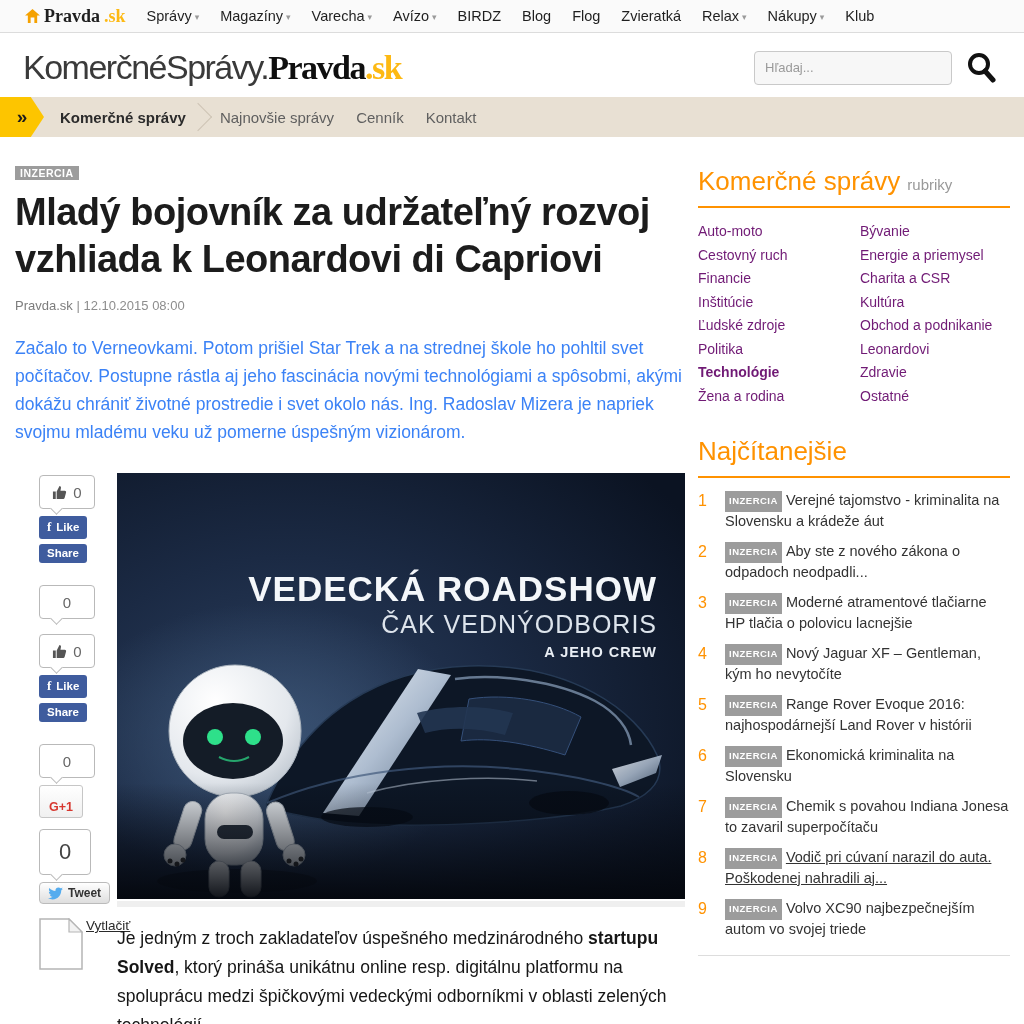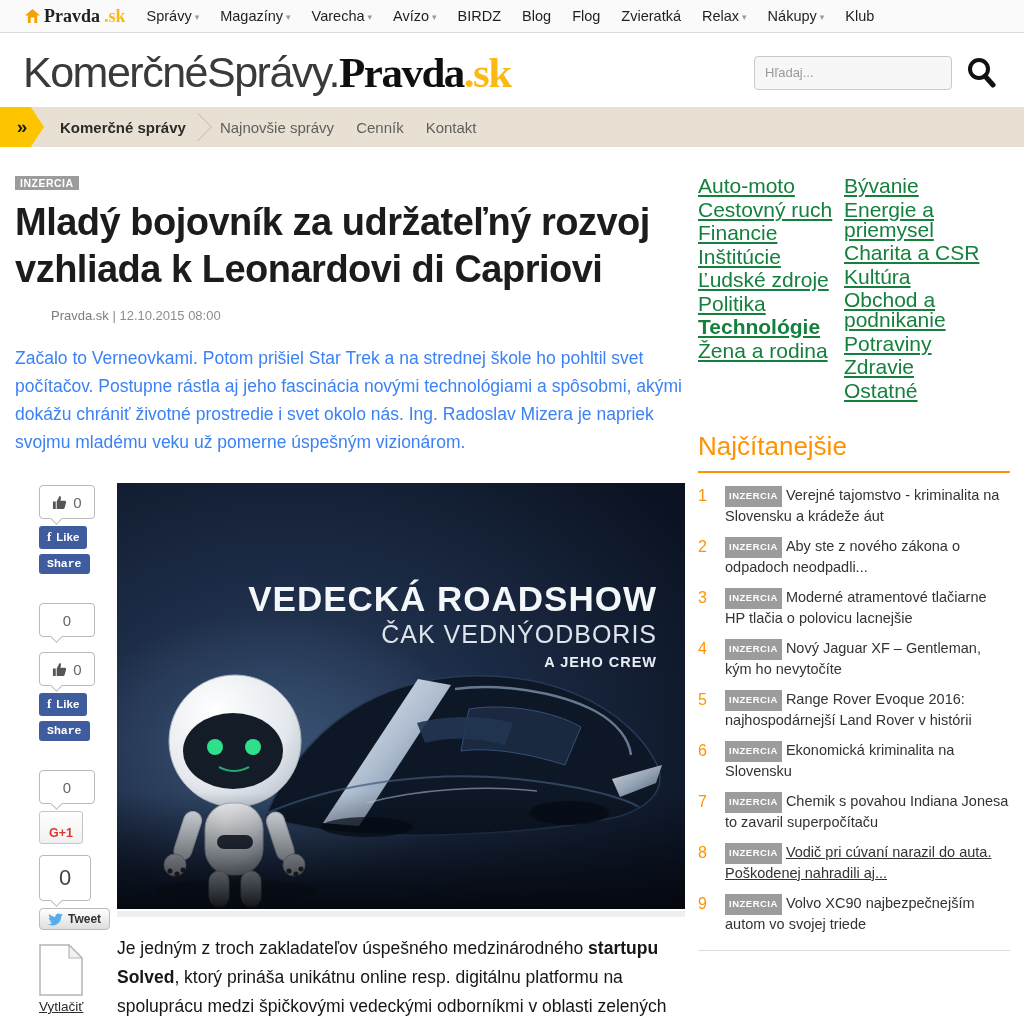--- a/index.html
+++ b/index.html
@@ -11,21 +11,21 @@
             display:flex; align-items:center; padding:0 0 0 25px; gap:21px;
             font-size:14.5px; color:#1f1f1f; }
   .topnav .logo { display:flex; align-items:center; gap:4px;
             font-family:"Liberation Serif", serif; font-weight:bold; font-size:18px; cursor:pointer; }
   .logo-tld { color:#fdb913; }
   .nav-item { display:flex; align-items:center; gap:3px; cursor:pointer; white-space:nowrap; }
   .caret::after { content:"▾"; font-size:9px; color:#9a9a9a; position:relative; top:-1px; }
 
   
   .masthead { display:flex; align-items:center; justify-content:space-between; padding:15px 28px 10px 23px; }
-  .site-title { font-size:43px; letter-spacing:-1.5px; color:#3a3a3a; cursor:pointer; }
+  .site-title { font-size:34px; letter-spacing:-1.5px; color:#3a3a3a; cursor:pointer; }
   .site-title .name { font-family:"Liberation Serif", serif; font-weight:bold; color:#0f0f0f; }
   .site-title .tld  { font-family:"Liberation Serif", serif; font-weight:bold; color:#fdb913; }
   .search { display:flex; align-items:center; gap:14px; }
   .search input { width:198px; height:34px; border:1px solid #c9c9c9; border-radius:4px;
                   background:#f7f7f7; padding:0 10px; font-size:13px; color:#555;
                   font-family:"Liberation Sans", sans-serif; }
   .search input::placeholder { color:#9a9a9a; }
 
   
   .crumbs { height:40px; background:#e8e0d3; display:flex; align-items:center;
@@ -43,65 +43,65 @@
   
   .content { display:flex; padding:26px 14px 0 15px; }
   .main-col { width:670px; }
   .sidebar  { width:312px; margin-left:13px; padding-top:3px; }
 
   .badge { display:inline-block; background:#9c9c9c; color:#fff; font-size:10.5px;
            font-weight:bold; padding:1px 5px; letter-spacing:.5px; }
   h1 { font-size:38px; line-height:47px; color:#1c1c1c; letter-spacing:-.5px;
        margin:8px 0 15px; padding-right:30px; }
   .byline { font-size:13px; color:#8d8d8d; margin-bottom:21px; }
-  .byline .src { color:#7c7c7c;margin-left:36px; }
+  .byline .src { color:#7c7c7c; }
   .lead { font-size:17.5px; line-height:28px; color:#3b82f6; margin-bottom:27px; padding-right:2px; }
 
   .article-row { display:flex; }
   .share-col { width:102px; padding:2px 0 0 24px; display:flex; flex-direction:column; align-items:flex-start; }
   .article-main { flex:1; }
 
   
   .count-bubble { min-width:56px; height:34px; border:1px solid #b9b9b9; border-radius:4px;
         background:#fff; display:flex; align-items:center; justify-content:center; gap:6px;
         font-size:15px; color:#666; position:relative; margin-bottom:7px; }
   .count-bubble::after { content:""; position:absolute; left:12px; bottom:-5px; width:8px; height:8px;
         background:#fff; border-right:1px solid #b9b9b9; border-bottom:1px solid #b9b9b9; transform:rotate(45deg); }
   .mb-gap { margin-bottom:15px !important; }
   .fb-btn { display:flex; align-items:center; gap:5px; background:#3f5c9e; color:#fff;
         font-size:11.5px; font-weight:bold; border-radius:3px; padding:3px 8px 4px; margin-bottom:5px; cursor:pointer; }
   .fb-f { font-family:"Liberation Serif", serif; font-size:13px; font-weight:bold; }
-  .fb-share { margin-bottom:29px;font-family:Liberation Mono, monospace; }
+  .fb-share { margin-bottom:22px; }
   .gplus-btn { border:1px solid #c6c6c6; border-radius:3px; background:linear-gradient(#fff,#f0f0f0);
         color:#d7372f; font-weight:bold; font-size:12.5px; padding:14px 9px 3px; margin-bottom:11px; cursor:pointer; }
   .big-count { width:52px; height:46px; border:1px solid #b9b9b9; border-radius:4px; background:#fff;
         display:flex; align-items:center; justify-content:center; font-size:22px; color:#444;
         position:relative; margin-bottom:7px; }
   .big-count::after { content:""; position:absolute; left:12px; bottom:-5px; width:8px; height:8px;
         background:#fff; border-right:1px solid #b9b9b9; border-bottom:1px solid #b9b9b9; transform:rotate(45deg); }
   .tweet-btn { display:flex; align-items:center; gap:5px; border:1px solid #bbb; border-radius:4px;
         background:linear-gradient(#fff,#dedede); font-size:12px; font-weight:bold; color:#333;
         padding:3px 8px; margin-bottom:14px; cursor:pointer; }
-  .print-wrap { display:flex; flex-direction:column; gap:3px; }
+  .print-wrap { display:flex; flex-direction:row; gap:3px; }
   .print-label { font-size:13.5px; color:#2a2a2a; text-decoration:underline; cursor:pointer; }
 
   
   .hero { width:568px; height:426px; position:relative; }
   .hero svg { display:block; }
   .hero-strip { height:6px; background:#efefef; margin:2px 0 17px; }
   .para2 { font-size:17.5px; line-height:29px; color:#161616; }
 
   
   .side-head { font-size:26px; color:#ff9200; border-bottom:2px solid #ff9200;
         padding-bottom:9px; margin-bottom:13px; font-weight:400; }
   .side-head .suffix { font-size:15px; color:#999; margin-left:7px; }
-  .rubriky { display:flex; font-size:21px; color:#15803d;text-decoration:underline; }
+  .rubriky { display:flex; font-size:14px; color:#701a75; }
   .rubriky ul { list-style:none; }
   .rubriky ul.colL { width:146px; flex:none; }
-  .rubriky ul.colR { flex:1; }
+  .rubriky ul.colR { flex:1;margin-left:16px; }
   .rubriky li { margin-bottom:3.5px; line-height:20px; cursor:pointer; }
   .rubriky li.bold { font-weight:bold; }
 
   .top-section { margin-top:27px; }
   .top-list { list-style:none; }
   .top-item { position:relative; padding-left:27px; margin-bottom:11px;
         font-size:14.5px; line-height:19.5px; color:#333; }
   .top-num { position:absolute; left:0; top:0; color:#ff9200; font-size:16px; }
   .mini-badge { display:inline-block; background:#9c9c9c; color:#fff; font-size:9.5px; font-weight:bold;
         padding:0 4px 1px; letter-spacing:.5px; margin-right:4px; vertical-align:1px; }
@@ -334,38 +334,41 @@
           </div>
           <div class="hero-strip"></div>
           <p class="para2"><span>Je jedným z troch zakladateľov úspešného medzinárodného </span><b>startupu Solved</b><span>, ktorý prináša unikátnu online resp. digitálnu platformu na spoluprácu medzi špičkovými vedeckými odborníkmi v oblasti zelených technológií.</span></p>
         </div>
       </div>
     </div>
 
     <div class="sidebar">
 
       <div class="rubriky-section">
+        <div class="side-head">
+          <span>Komerčné správy</span><span class="suffix">rubriky</span>
+        </div>
         <div class="rubriky">
           <ul class="colL">
             <li>Auto-moto</li>
             <li>Cestovný ruch</li>
             <li>Financie</li>
             <li>Inštitúcie</li>
             <li>Ľudské zdroje</li>
             <li>Politika</li>
             <li class="bold">Technológie</li>
             <li>Žena a rodina</li>
           </ul>
           <ul class="colR">
             <li>Bývanie</li>
             <li>Energie a priemysel</li>
             <li>Charita a CSR</li>
             <li>Kultúra</li>
             <li>Obchod a podnikanie</li>
-            <li>Potraviny</li>
+            <li>Leonardovi</li>
             <li>Zdravie</li>
             <li>Ostatné</li>
           </ul>
         </div>
       </div>
 
       <div class="top-section">
         <div class="side-head">Najčítanejšie</div>
         <ul class="top-list">
           <li class="top-item">

